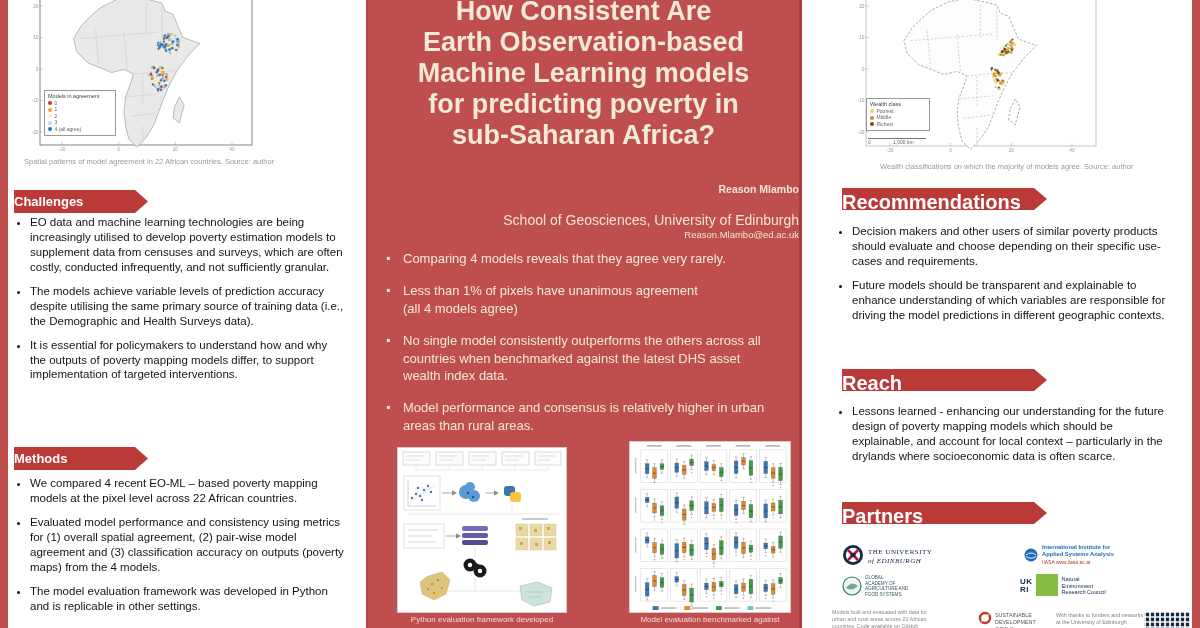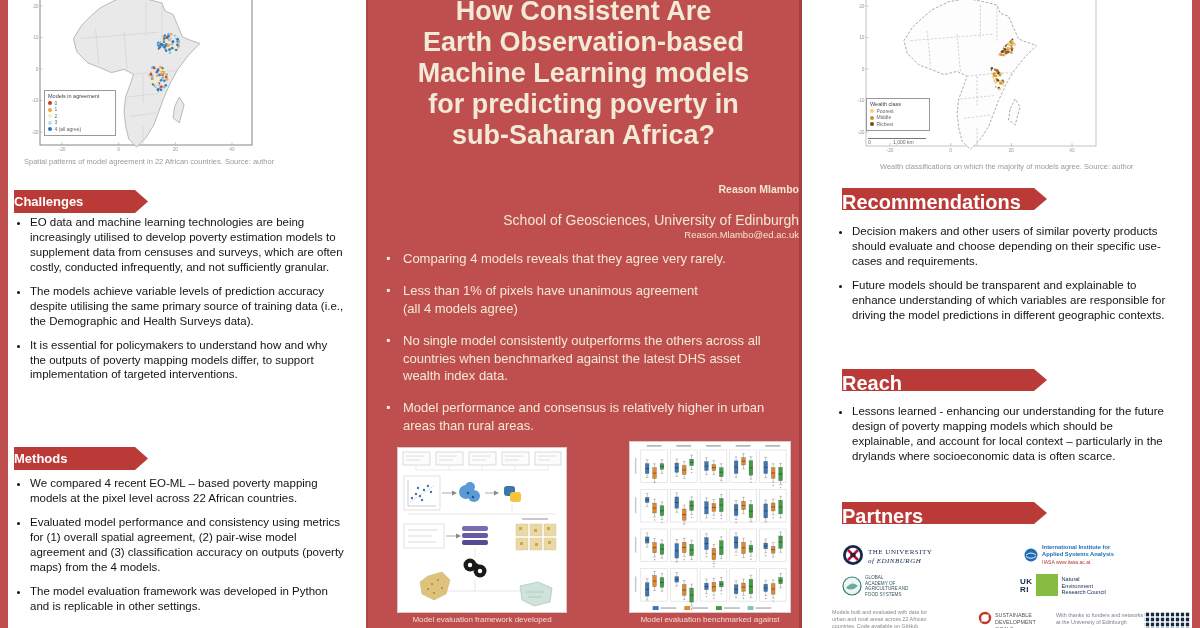--- a/index.html
+++ b/index.html
@@ -1165,21 +1165,21 @@
             <rect x="54" y="166" width="6" height="4" fill="#e08a2e"></rect>
             <rect x="62" y="167.2" width="16" height="1.6" fill="#bbb"></rect>
             <rect x="86" y="166" width="6" height="4" fill="#3f9e43"></rect>
             <rect x="94" y="167.2" width="16" height="1.6" fill="#bbb"></rect>
             <rect x="118" y="166" width="6" height="4" fill="#7fc4c4"></rect>
             <rect x="126" y="167.2" width="16" height="1.6" fill="#bbb"></rect>
           </g>
       </svg>
     </div>
 
-    <div class="figcap" style="left:30px;width:168px;">Model evaluation framework developed</div>
+    <div class="figcap" style="left:30px;width:168px;">Python evaluation framework developed</div>
     <div class="figcap" style="left:262px;width:160px;">Model evaluation benchmarked against</div>
   </div>
 
   <div class="col col-right">
 
     <div class="figwrap" style="left:44px;top:-6px;width:256px;height:166px;">
       <svg id="map2" class="mapsvg" width="256" height="166" viewBox="0 0 256 166">
         <rect x="20" y="-6" width="230" height="158" fill="#ffffff" stroke="#999" stroke-width="0.6"></rect>
         <clipPath id="clip2">
             <path d="M23,11 L33,6 L44,4 L54,6 L62,8 L64,13 L69,15 L72,22 L75,29 L80,31 L86,33 L79,40 L72,49 L67,58 L63,67 L60,75 L57,83 L52,91 L46,97 L41,92 L39,84 L38,75 L39,66 L42,58 L44,52 L38,49 L30,51 L23,48 L15,45 L8,38 L6,30 L11,22 L17,16 Z" transform="translate(48,-2) scale(1.66,1.62)"></path>

